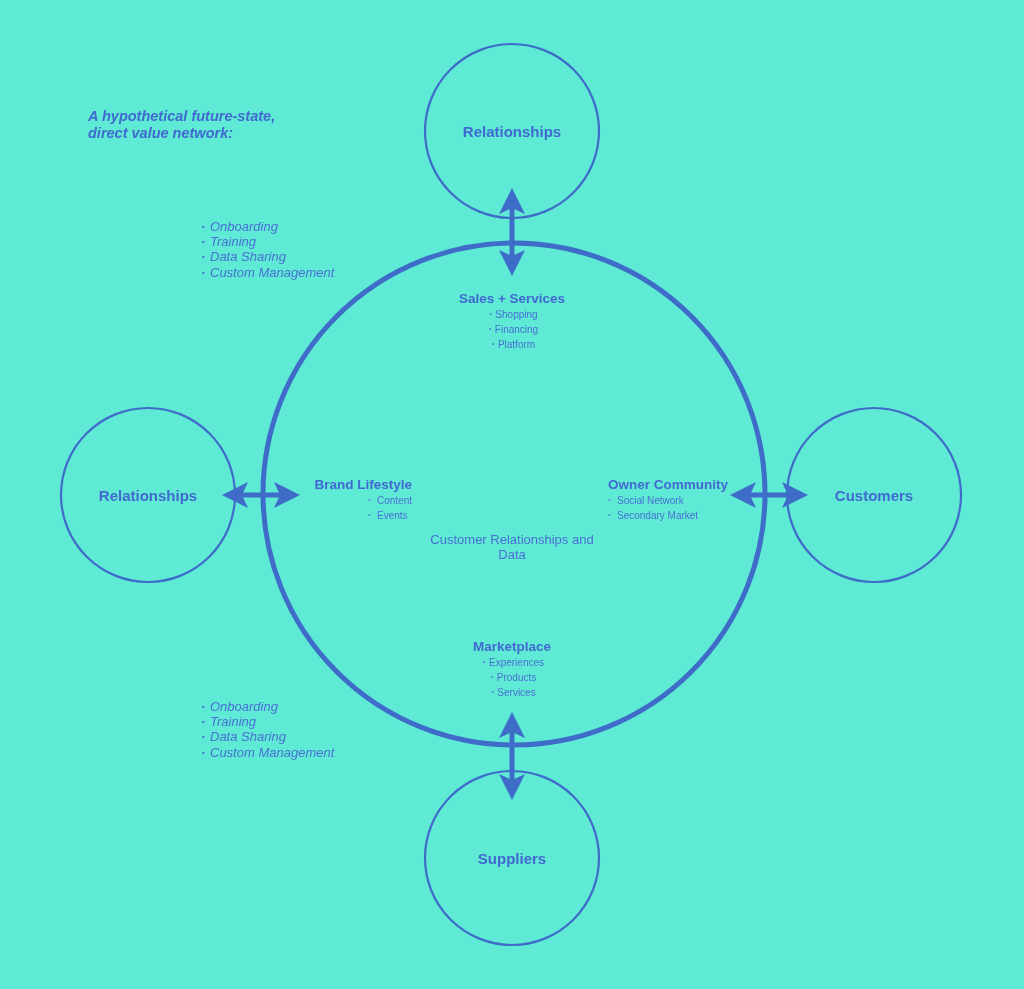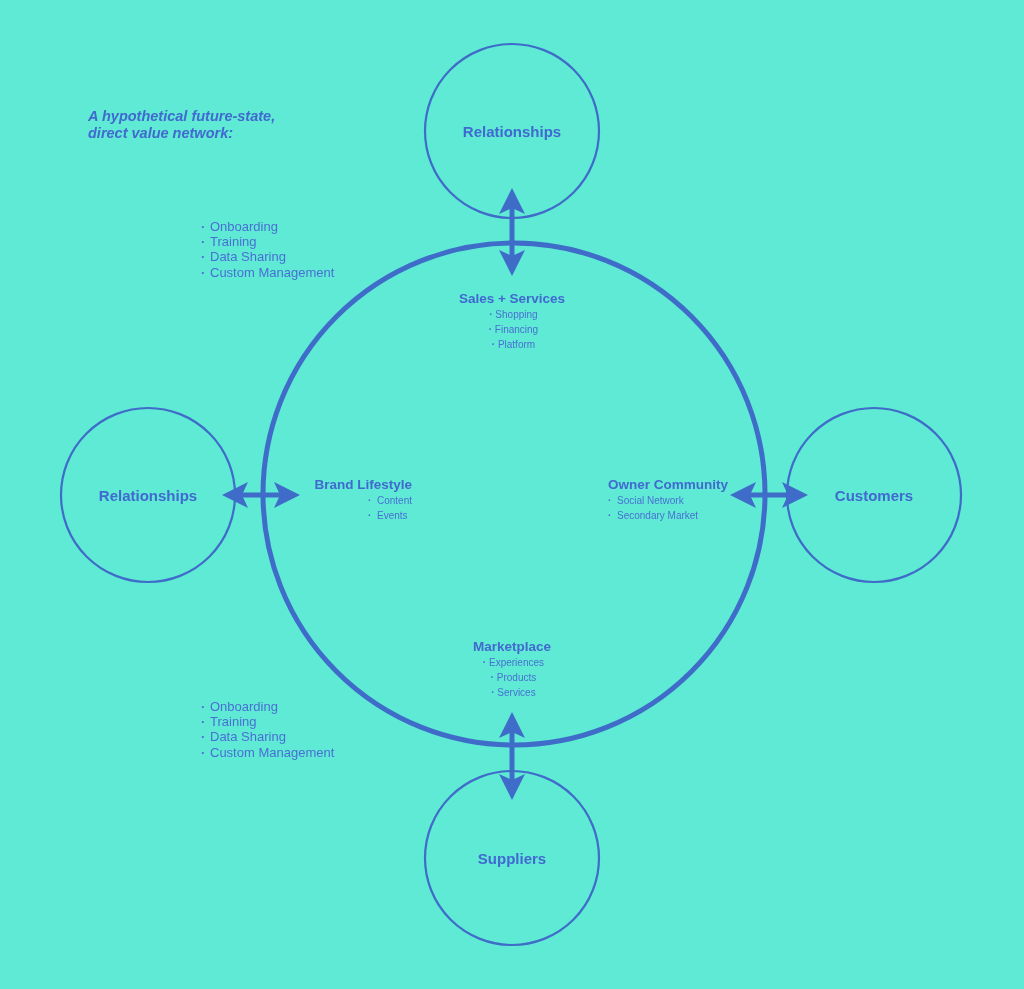--- a/index.html
+++ b/index.html
@@ -105,21 +105,21 @@
     width: 180px;
     transform: translateX(-50%);
     text-align: center;
     font-size: 13px;
     line-height: 15.4px;
     color: #4a6fd4;
     white-space: normal;
   }
 
   
-  .sidenote { white-space: nowrap; }
+  .sidenote { white-space: nowrap; font-style: italic; }
   .sidenote ul { list-style: none; margin: 0; padding: 0; }
   .sidenote li {
     font-size: 13px;
     color: #4a6fd4;
     line-height: 15.2px;
   }
   .sidenote li::before {
     content: "\00B7";
     display: inline-block;
     width: 9px;
@@ -208,20 +208,21 @@
   </div>
 
   <div class="lbl cluster c-left" style="left:608px; top:476px;">
     <div class="cluster-title">Owner Community</div>
     <ul>
       <li>Social Network</li>
       <li>Secondary Market</li>
     </ul>
   </div>
 
+  <div class="lbl" id="core-subtitle">Customer Relationships and Data</div>
 
   <div class="lbl sidenote" style="left:201px; top:219px;">
     <ul>
       <li>Onboarding</li>
       <li>Training</li>
       <li>Data Sharing</li>
       <li>Custom Management</li>
     </ul>
   </div>
 

